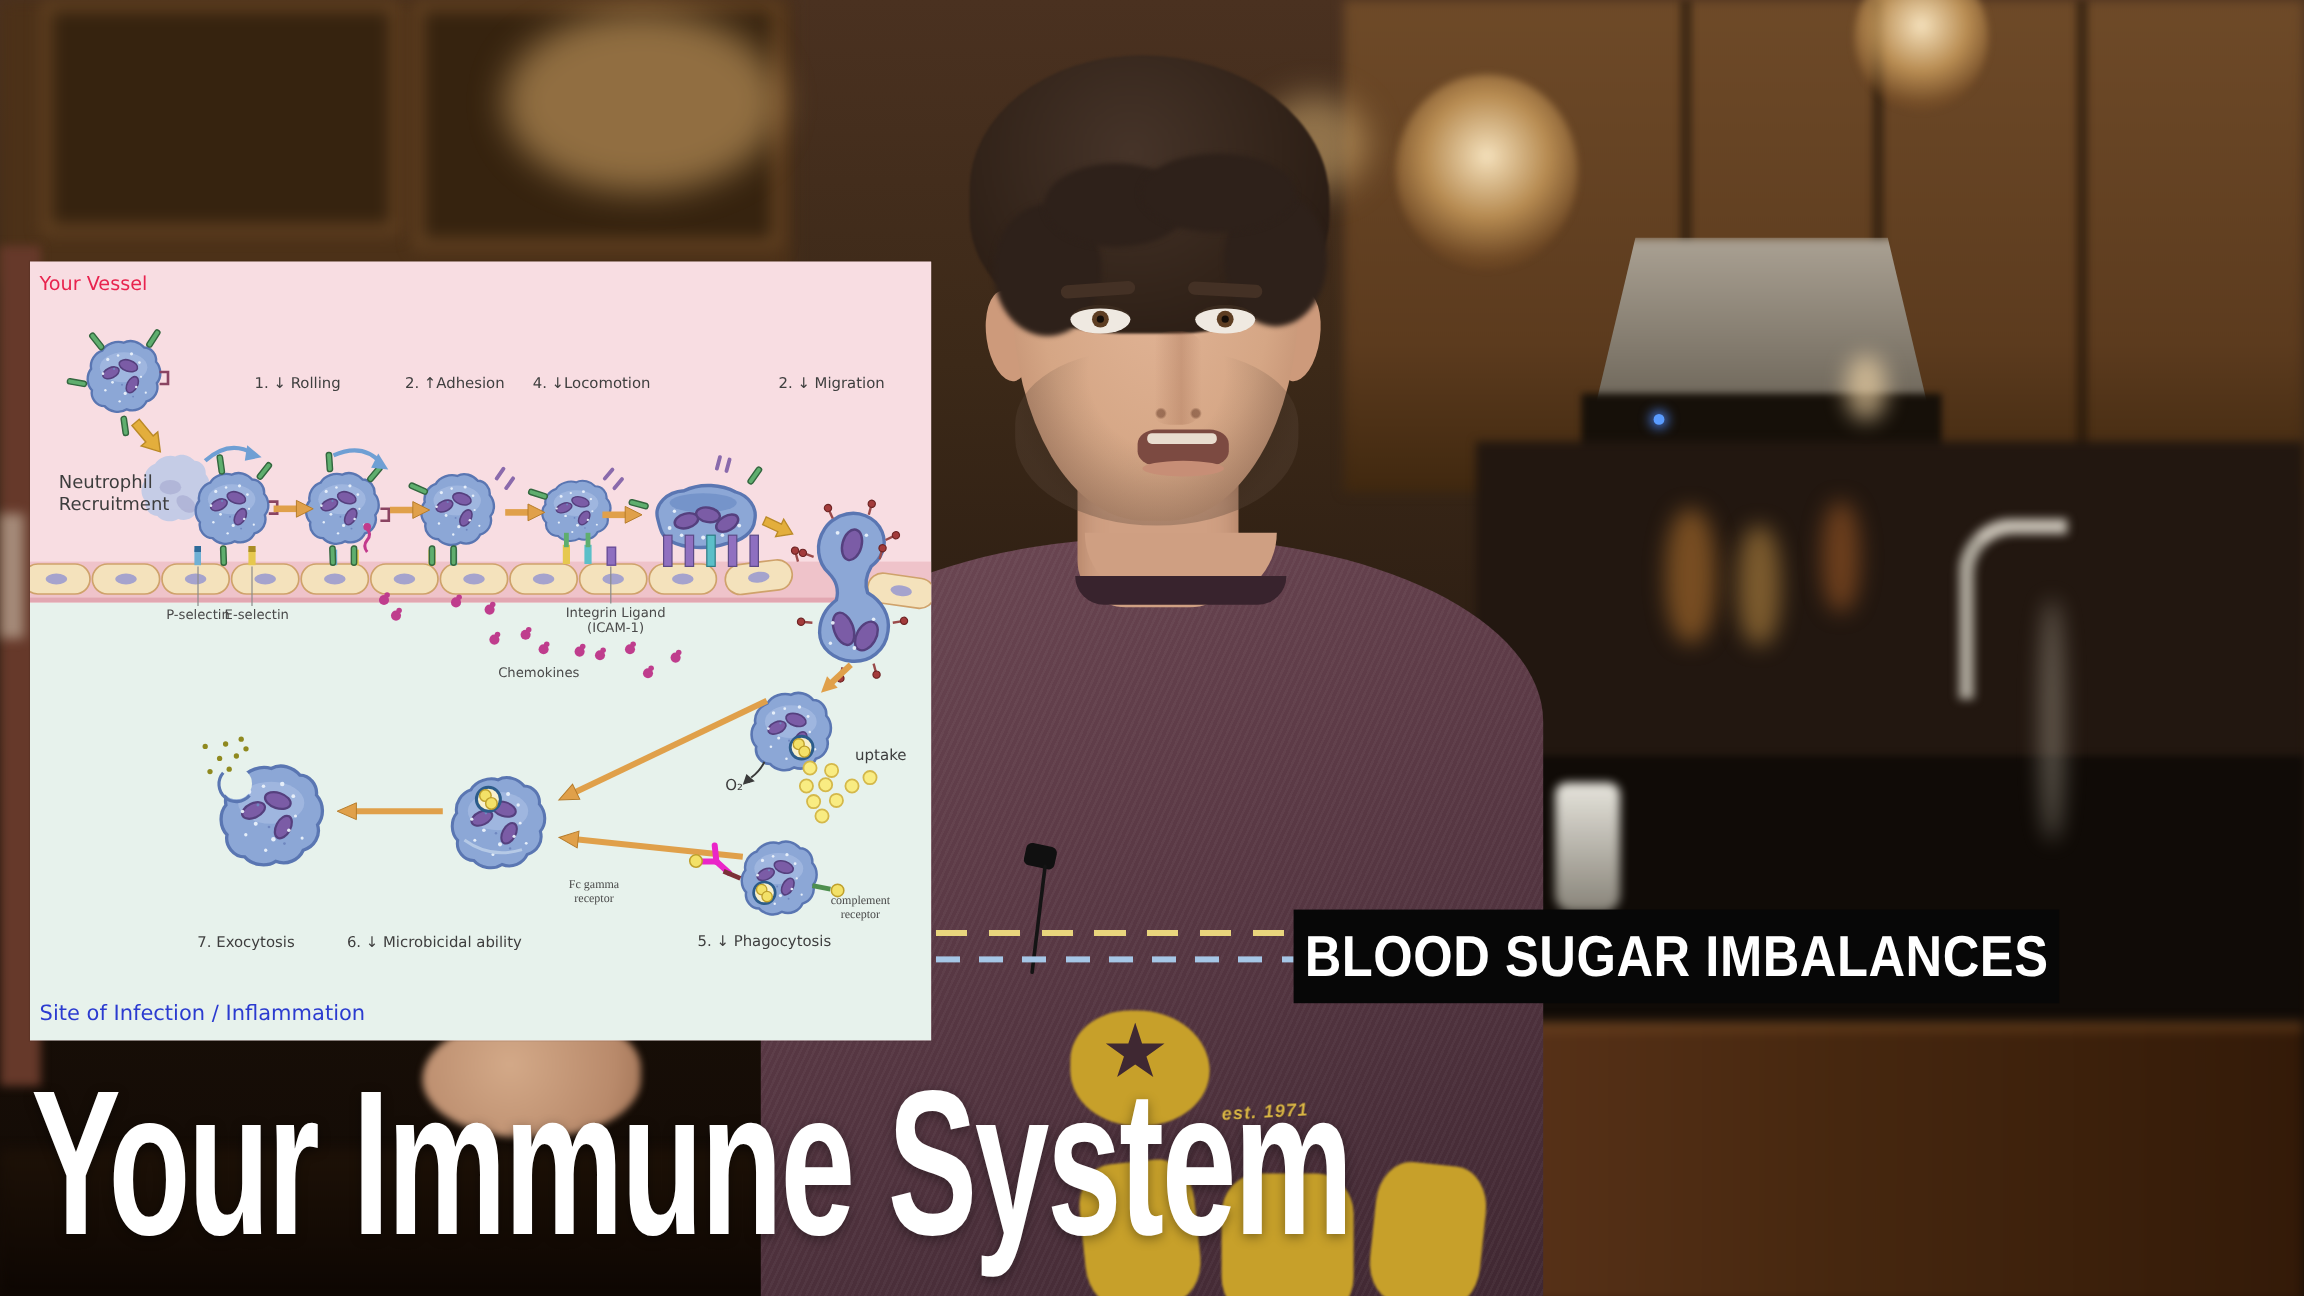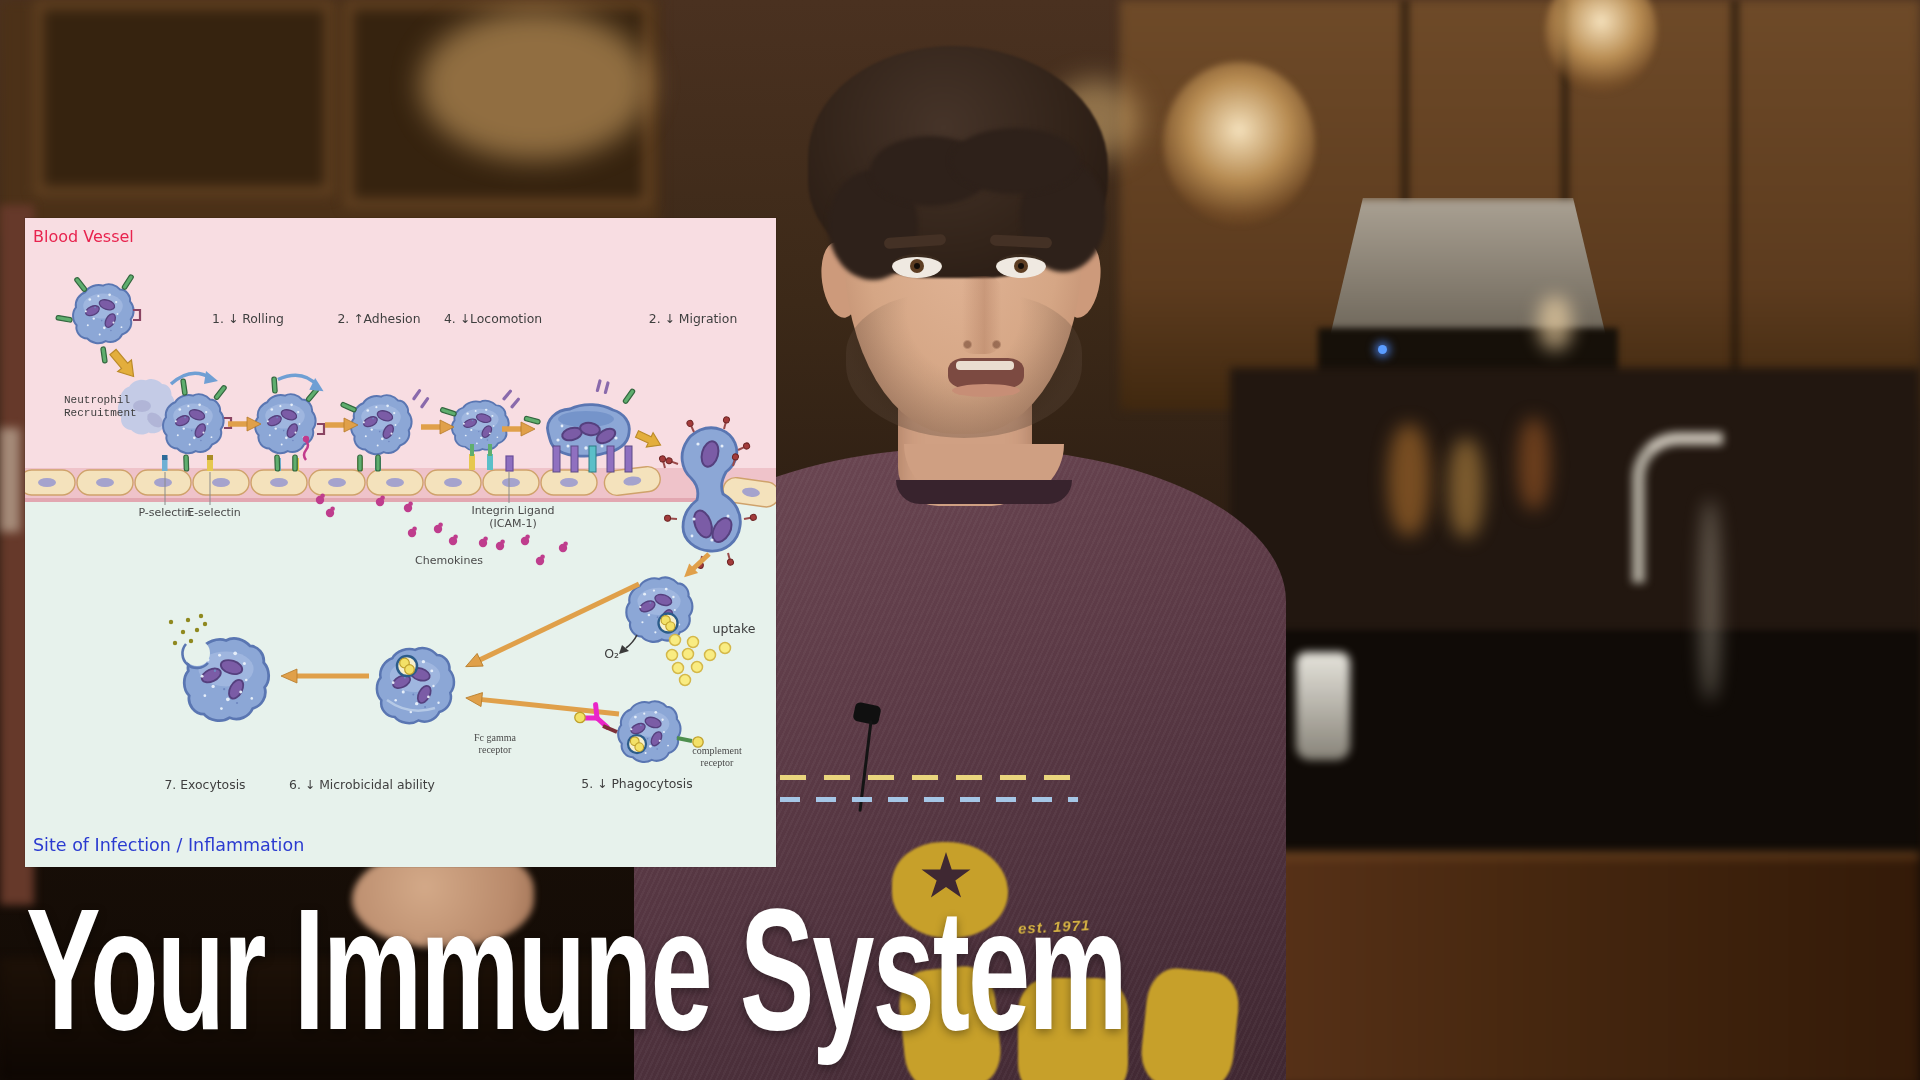--- a/index.html
+++ b/index.html
@@ -500,39 +500,42 @@
           <use href="#chem" transform="translate(413,311)"></use>
         <use href="#chem" transform="translate(428,323)"></use>
           <use href="#chem" transform="translate(458,325)"></use>
         <use href="#chem" transform="translate(475,328)"></use>
           <use href="#chem" transform="translate(500,323)"></use>
         <use href="#chem" transform="translate(538,330)"></use>
           <use href="#chem" transform="translate(515,343)"></use>
       </g>
     </svg>
 
-    <div class="dlabel dl-vessel" style="left:8px;top:10px;">Blood Vessel</div>
+    <div class="dlabel dl-vessel" style="left:8px;top:10px;">Your Vessel</div>
     <div class="dlabel dl-step nowrap" style="left:223px;top:94px;">1. ↓ Rolling</div>
     <div class="dlabel dl-step nowrap" style="left:354px;top:94px;">2. ↑Adhesion</div>
     <div class="dlabel dl-step nowrap" style="left:468px;top:94px;">4. ↓Locomotion</div>
     <div class="dlabel dl-step nowrap" style="left:668px;top:94px;">2. ↓ Migration</div>
-    <div class="dlabel" style="left:72px;top:176px;width:66px;font-size:11px;font-family:Liberation Mono, monospace;">Neutrophil Recruitment</div>
+    <div class="dlabel" style="left:57px;top:176px;width:66px;font-size:15px;">Neutrophil Recruitment</div>
     <div class="dlabel dl-small nowrap" style="left:140px;top:289px;">P-selectin</div>
     <div class="dlabel dl-small nowrap" style="left:189px;top:289px;">E-selectin</div>
     <div class="dlabel dl-small" style="left:488px;top:287px;width:84px;">Integrin Ligand (ICAM-1)</div>
     <div class="dlabel dl-small nowrap" style="left:424px;top:337px;">Chemokines</div>
     <div class="dlabel nowrap" style="left:709px;top:404px;font-size:12.5px;">uptake</div>
     <div class="dlabel nowrap" style="left:590px;top:429px;font-size:12.5px;">O₂⁻</div>
     <div class="dlabel dl-tiny" style="left:470px;top:514px;width:54px;">Fc gamma receptor</div>
     <div class="dlabel dl-tiny" style="left:692px;top:527px;width:66px;">complement receptor</div>
     <div class="dlabel dl-step nowrap" style="left:612px;top:559px;">5. ↓ Phagocytosis</div>
     <div class="dlabel dl-step nowrap" style="left:337px;top:560px;">6. ↓ Microbicidal ability</div>
     <div class="dlabel dl-step nowrap" style="left:180px;top:560px;">7. Exocytosis</div>
     <div class="dlabel dl-site nowrap" style="left:8px;top:617px;">Site of Infection / Inflammation</div>
   </div>
 
   <div class="abs dash dash-yellow"></div>
   <div class="abs dash dash-blue"></div>
 
+  <div class="abs banner">
+    <span>BLOOD SUGAR IMBALANCES</span>
+  </div>
 
   <div class="abs big-title">Your Immune System</div>
 
 </div>
 
 </body></html>

